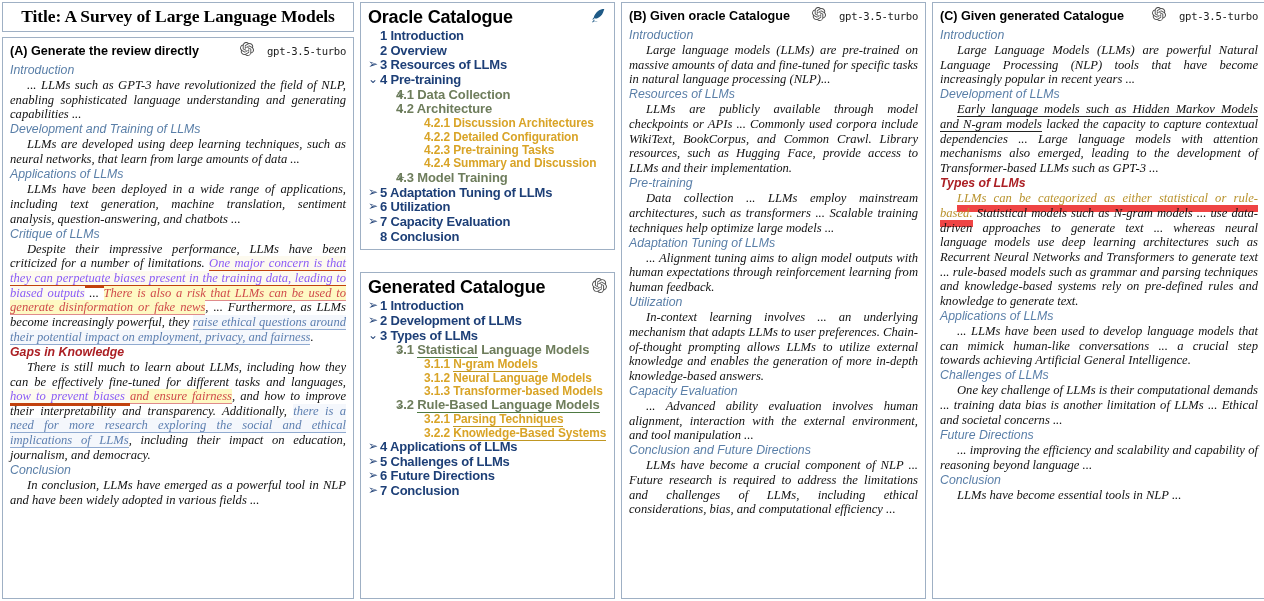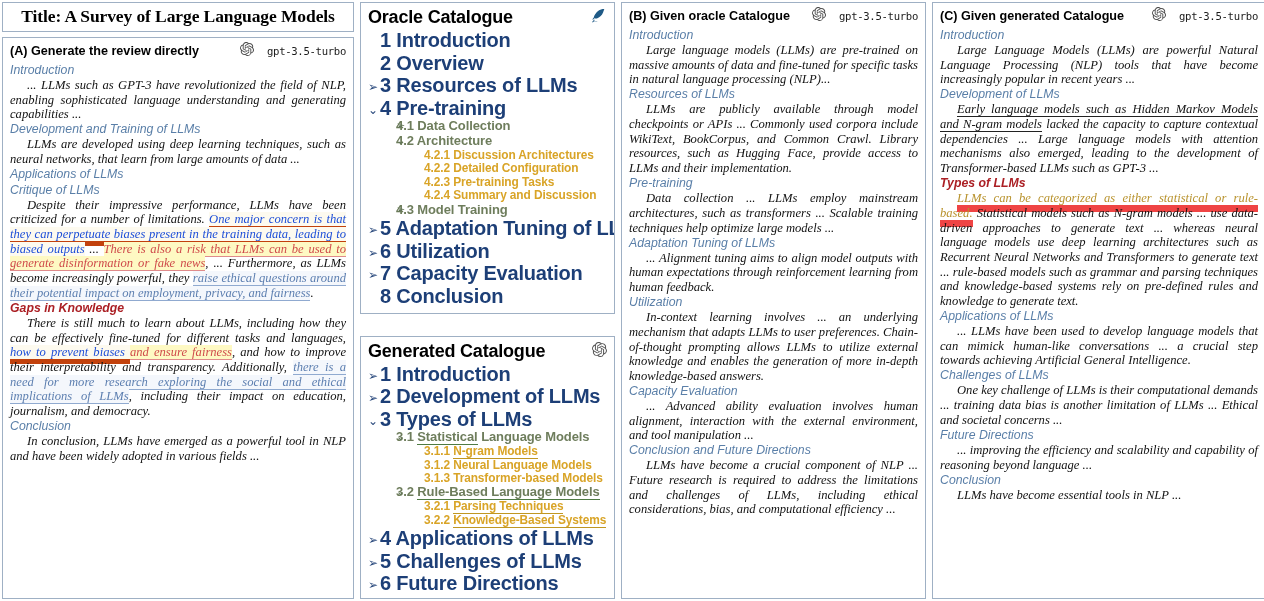--- a/index.html
+++ b/index.html
@@ -88,21 +88,21 @@
     line-height: 1.22;
     margin-top: 0.5px;
   }
   .sec-head.red {
     color: #ab1f24;
     font-weight: bold;
   }
   .para { text-indent: 17px; margin: 0; padding: 0; }
 
   
-  .hl-gold  { color: #1d4ed8; border-bottom: 5px solid #c2410c; background: #fdfaef; }
+  .hl-gold  { color: #8b5cf6; border-bottom: 3px solid #c2410c; background: #fdfaef; }
   .hl-red   { color: #cf4a4a; border-bottom: 1px solid #e08b8b; background: #fef9c3; }
   .hl-blue  { color: #5d7fb0; border-bottom: 1px solid #90aad0; background: #f4f7fc; }
   .hl-uline { border-bottom: 1px solid #222; }
   .hl-goldu { color: #b8922c; border-bottom: 7px solid #ef4444; }
 
   
   .cat-head {
     display: flex; align-items: center; justify-content: space-between;
     margin-bottom: 1px;
   }
@@ -125,21 +125,21 @@
     font-size: 12px; color: #2b4a7d;
     text-align: left;
     line-height: 1;
     position: relative; top: -1px;
   }
   .tarrow.lv2 { color: #5f7355; font-size: 11px; }
   .tarrow.empty { visibility: hidden; }
   .tlabel { display: inline-block; }
 
   .lv1 { padding-left: 0px; }
-  .lv1 .tlabel { font-size: 20px; font-weight: bold; color: #1d3f77; letter-spacing: -0.2px; }
+  .lv1 .tlabel { font-size: 13px; font-weight: bold; color: #1d3f77; letter-spacing: -0.2px; }
   .lv2 { padding-left: 14px; }
   .lv2 .tlabel { font-size: 13px; font-weight: bold; color: #6e7d5c; letter-spacing: -0.1px; }
   .lv3 { padding-left: 42px; }
   .lv3 .tlabel { font-size: 11.9px; font-weight: bold; color: #d9a427; letter-spacing: -0.1px; }
   .u-green { border-bottom: 1.4px solid #4e7a42; }
   .u-gold  { border-bottom: 1.4px solid #c09722; }
 </style>
 </head>
 <body>
 
@@ -160,20 +160,21 @@
           </span>
           <span class="model-name">gpt-3.5-turbo</span>
         </span>
       </div>
       <div class="body-text">
           <div class="sec-head">Introduction</div>
           <p class="para"><span>... LLMs such as GPT-3 have revolutionized the field of NLP, enabling sophisticated language understanding and generating capabilities ...</span></p>
           <div class="sec-head">Development and Training of LLMs</div>
           <p class="para"><span>LLMs are developed using deep learning techniques, such as neural networks, that learn from large amounts of data ...</span></p>
           <div class="sec-head">Applications of LLMs</div>
+          <p class="para"><span>LLMs have been deployed in a wide range of applications, including text generation, machine translation, sentiment analysis, question-answering, and chatbots ...</span></p>
           <div class="sec-head">Critique of LLMs</div>
           <p class="para"><span>Despite their impressive performance, LLMs have been criticized for a number of limitations. </span><span class="hl-gold">One major concern is that they can perpetuate biases present in the training data, leading to biased outputs</span><span> ... </span><span class="hl-red">There is also a risk that LLMs can be used to generate disinformation or fake news</span><span>, ... Furthermore, as LLMs become increasingly powerful, they </span><span class="hl-blue">raise ethical questions around their potential impact on employment, privacy, and fairness</span><span>.</span></p>
           <div class="sec-head red">Gaps in Knowledge</div>
           <p class="para"><span>There is still much to learn about LLMs, including how they can be effectively fine-tuned for different tasks and languages, </span><span class="hl-gold">how to prevent biases </span><span class="hl-red">and ensure fairness</span><span>, and how to improve their interpretability and transparency. Additionally, </span><span class="hl-blue">there is a need for more research exploring the social and ethical implications of LLMs</span><span>, including their impact on education, journalism, and democracy.</span></p>
           <div class="sec-head">Conclusion</div>
           <p class="para"><span>In conclusion, LLMs have emerged as a powerful tool in NLP and have been widely adopted in various fields ...</span></p>
         </div>
     </div>
   </div>
 

